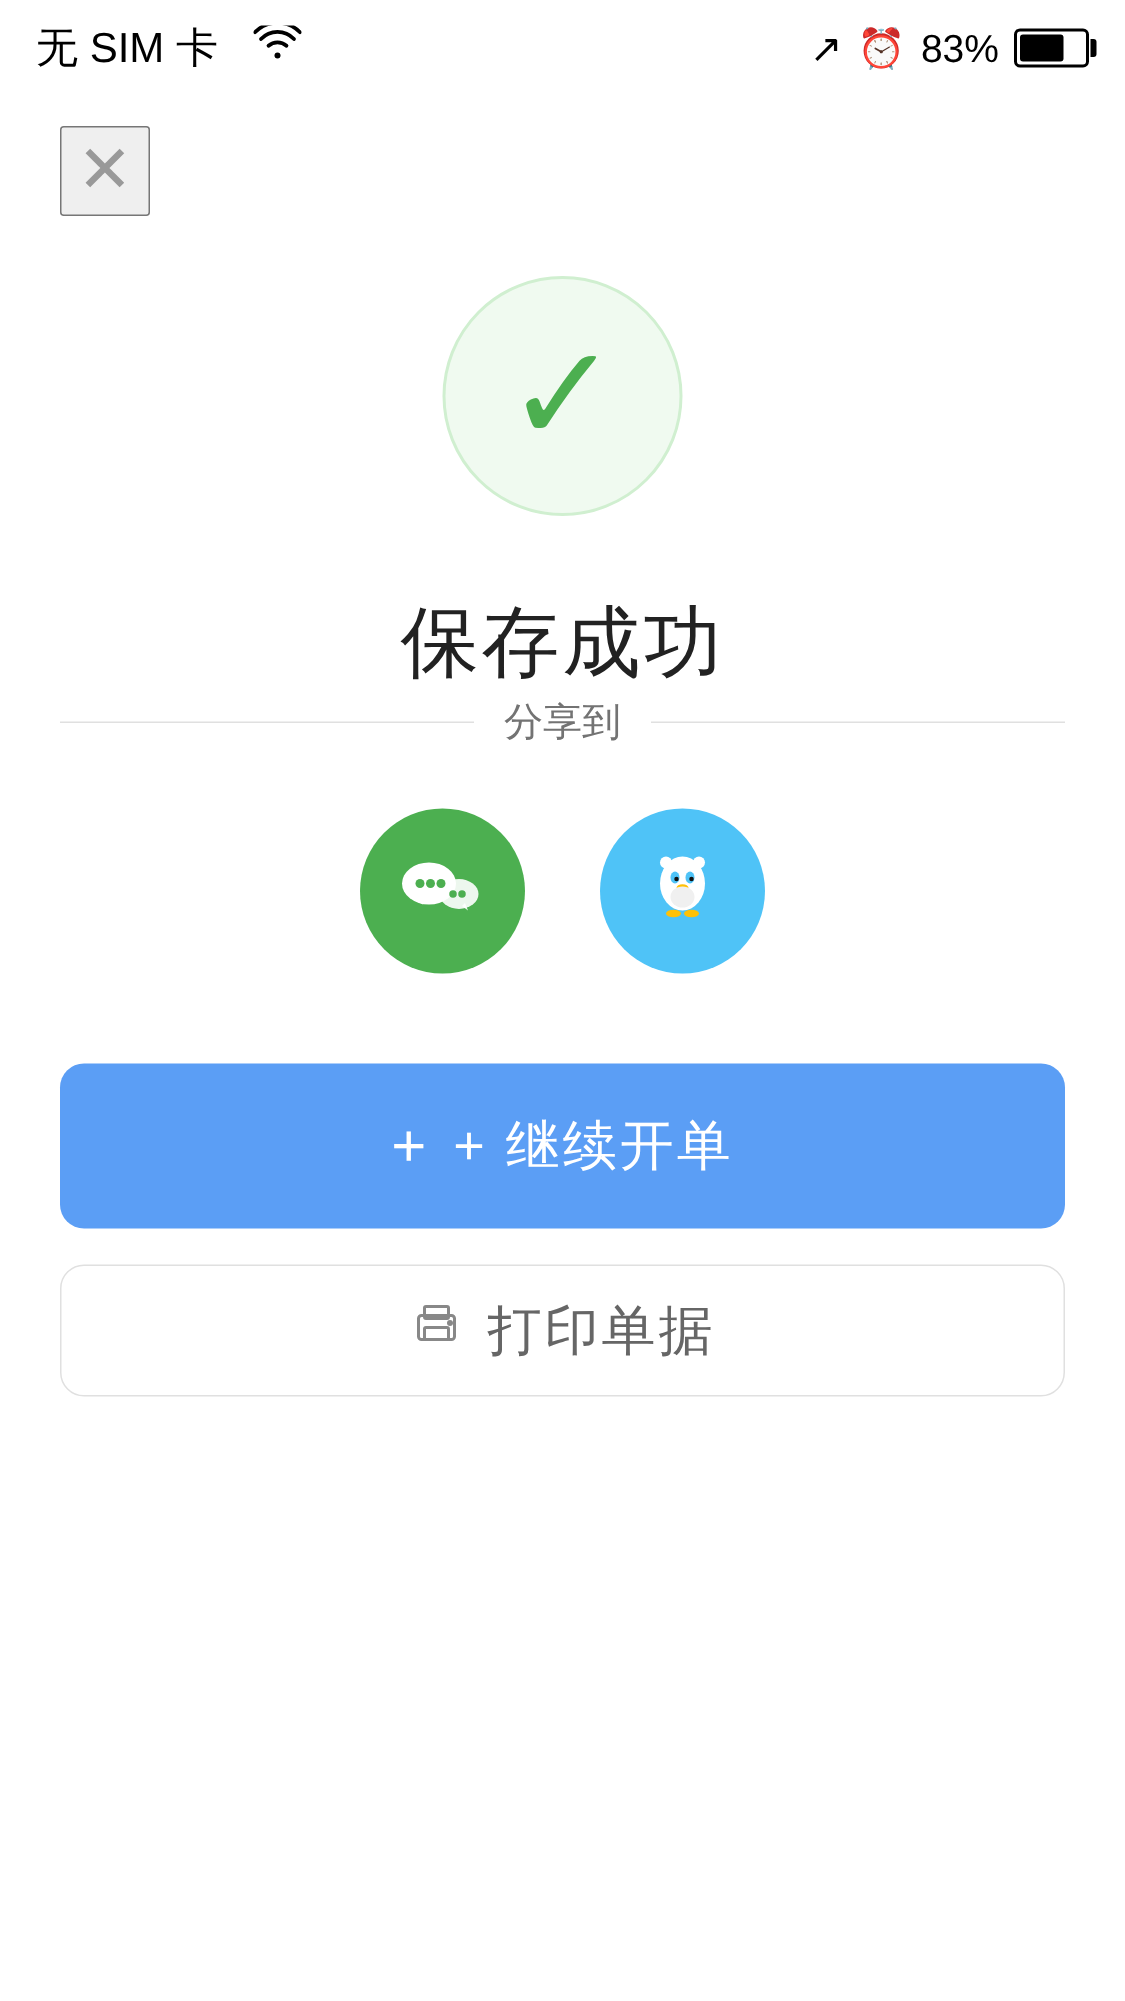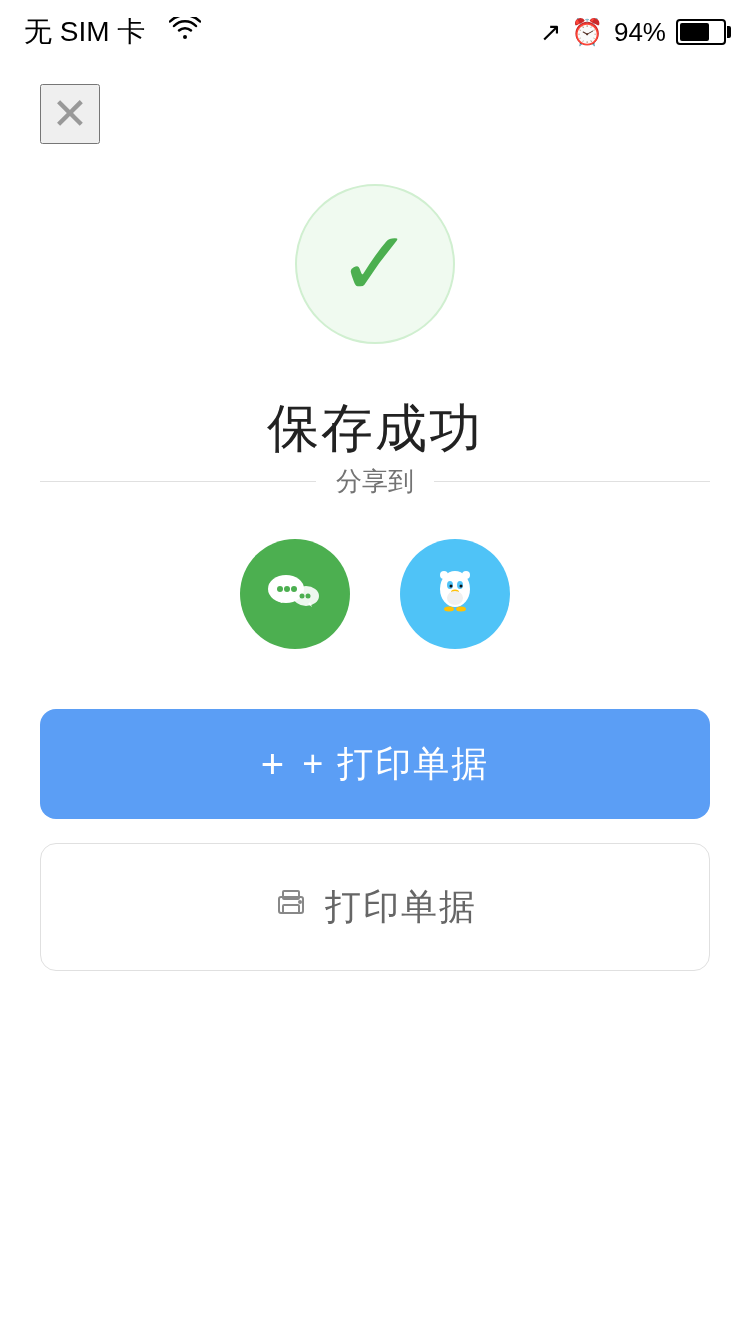--- a/index.html
+++ b/index.html
@@ -207,21 +207,21 @@
       display: flex;
       align-items: center;
       justify-content: center;
       gap: 16px;
       cursor: pointer;
       letter-spacing: 2px;
     }
 
     .btn-secondary {
       width: 100%;
-      height: 128px;
+      height: 88px;
       background: #fff;
       border: 1px solid #e0e0e0;
       border-radius: 16px;
       font-size: 36px;
       color: #666;
       display: flex;
       align-items: center;
       justify-content: center;
       gap: 16px;
       cursor: pointer;
@@ -245,21 +245,21 @@
         <path d="M16 18a2 2 0 1 1 0 4 2 2 0 0 1 0-4z" fill="#000"></path>
         <path d="M10 13.5a9 9 0 0 1 12 0" stroke="#000" stroke-width="2.5" stroke-linecap="round" fill="none"></path>
         <path d="M5 9a15 15 0 0 1 22 0" stroke="#000" stroke-width="2.5" stroke-linecap="round" fill="none"></path>
         <path d="M1 4.5a21 21 0 0 1 30 0" stroke="#000" stroke-width="2.5" stroke-linecap="round" fill="none"></path>
       </svg>
     </span>
   </div>
   <div class="status-right">
     <span style="font-size:26px;">↗</span>
     <span style="font-size:26px;">⏰</span>
-    <span>94%</span>
+    <span>83%</span>
     <span class="battery-icon">
       <span class="battery-fill"></span>
     </span>
   </div>
 </div>
 
 <div class="main-content">
 
   <button class="close-btn">
     <span class="close-x">✕</span>
@@ -318,21 +318,21 @@
         <circle cx="24" cy="16" r="4" fill="white"></circle>
         <circle cx="46" cy="16" r="4" fill="white"></circle>
       </svg>
     </button>
   </div>
 
   <div class="action-buttons">
 
     <button class="btn-primary">
       <span style="font-size:40px; font-weight:300;">+</span>
-      <span style="font-size:36px;">+ 打印单据</span>
+      <span style="font-size:36px;">+ 继续开单</span>
     </button>
 
     <button class="btn-secondary">
       <span style="font-size:36px;">
         <svg width="36" height="36" viewBox="0 0 36 36" fill="none" xmlns="http://www.w3.org/2000/svg">
           <rect x="6" y="12" width="24" height="16" rx="2" stroke="#888" stroke-width="2" fill="none"></rect>
           <rect x="10" y="20" width="16" height="8" rx="1" stroke="#888" stroke-width="2" fill="none"></rect>
           <rect x="10" y="6" width="16" height="8" rx="1" stroke="#888" stroke-width="2" fill="none"></rect>
           <circle cx="27" cy="17" r="2" fill="#888"></circle>
         </svg>

